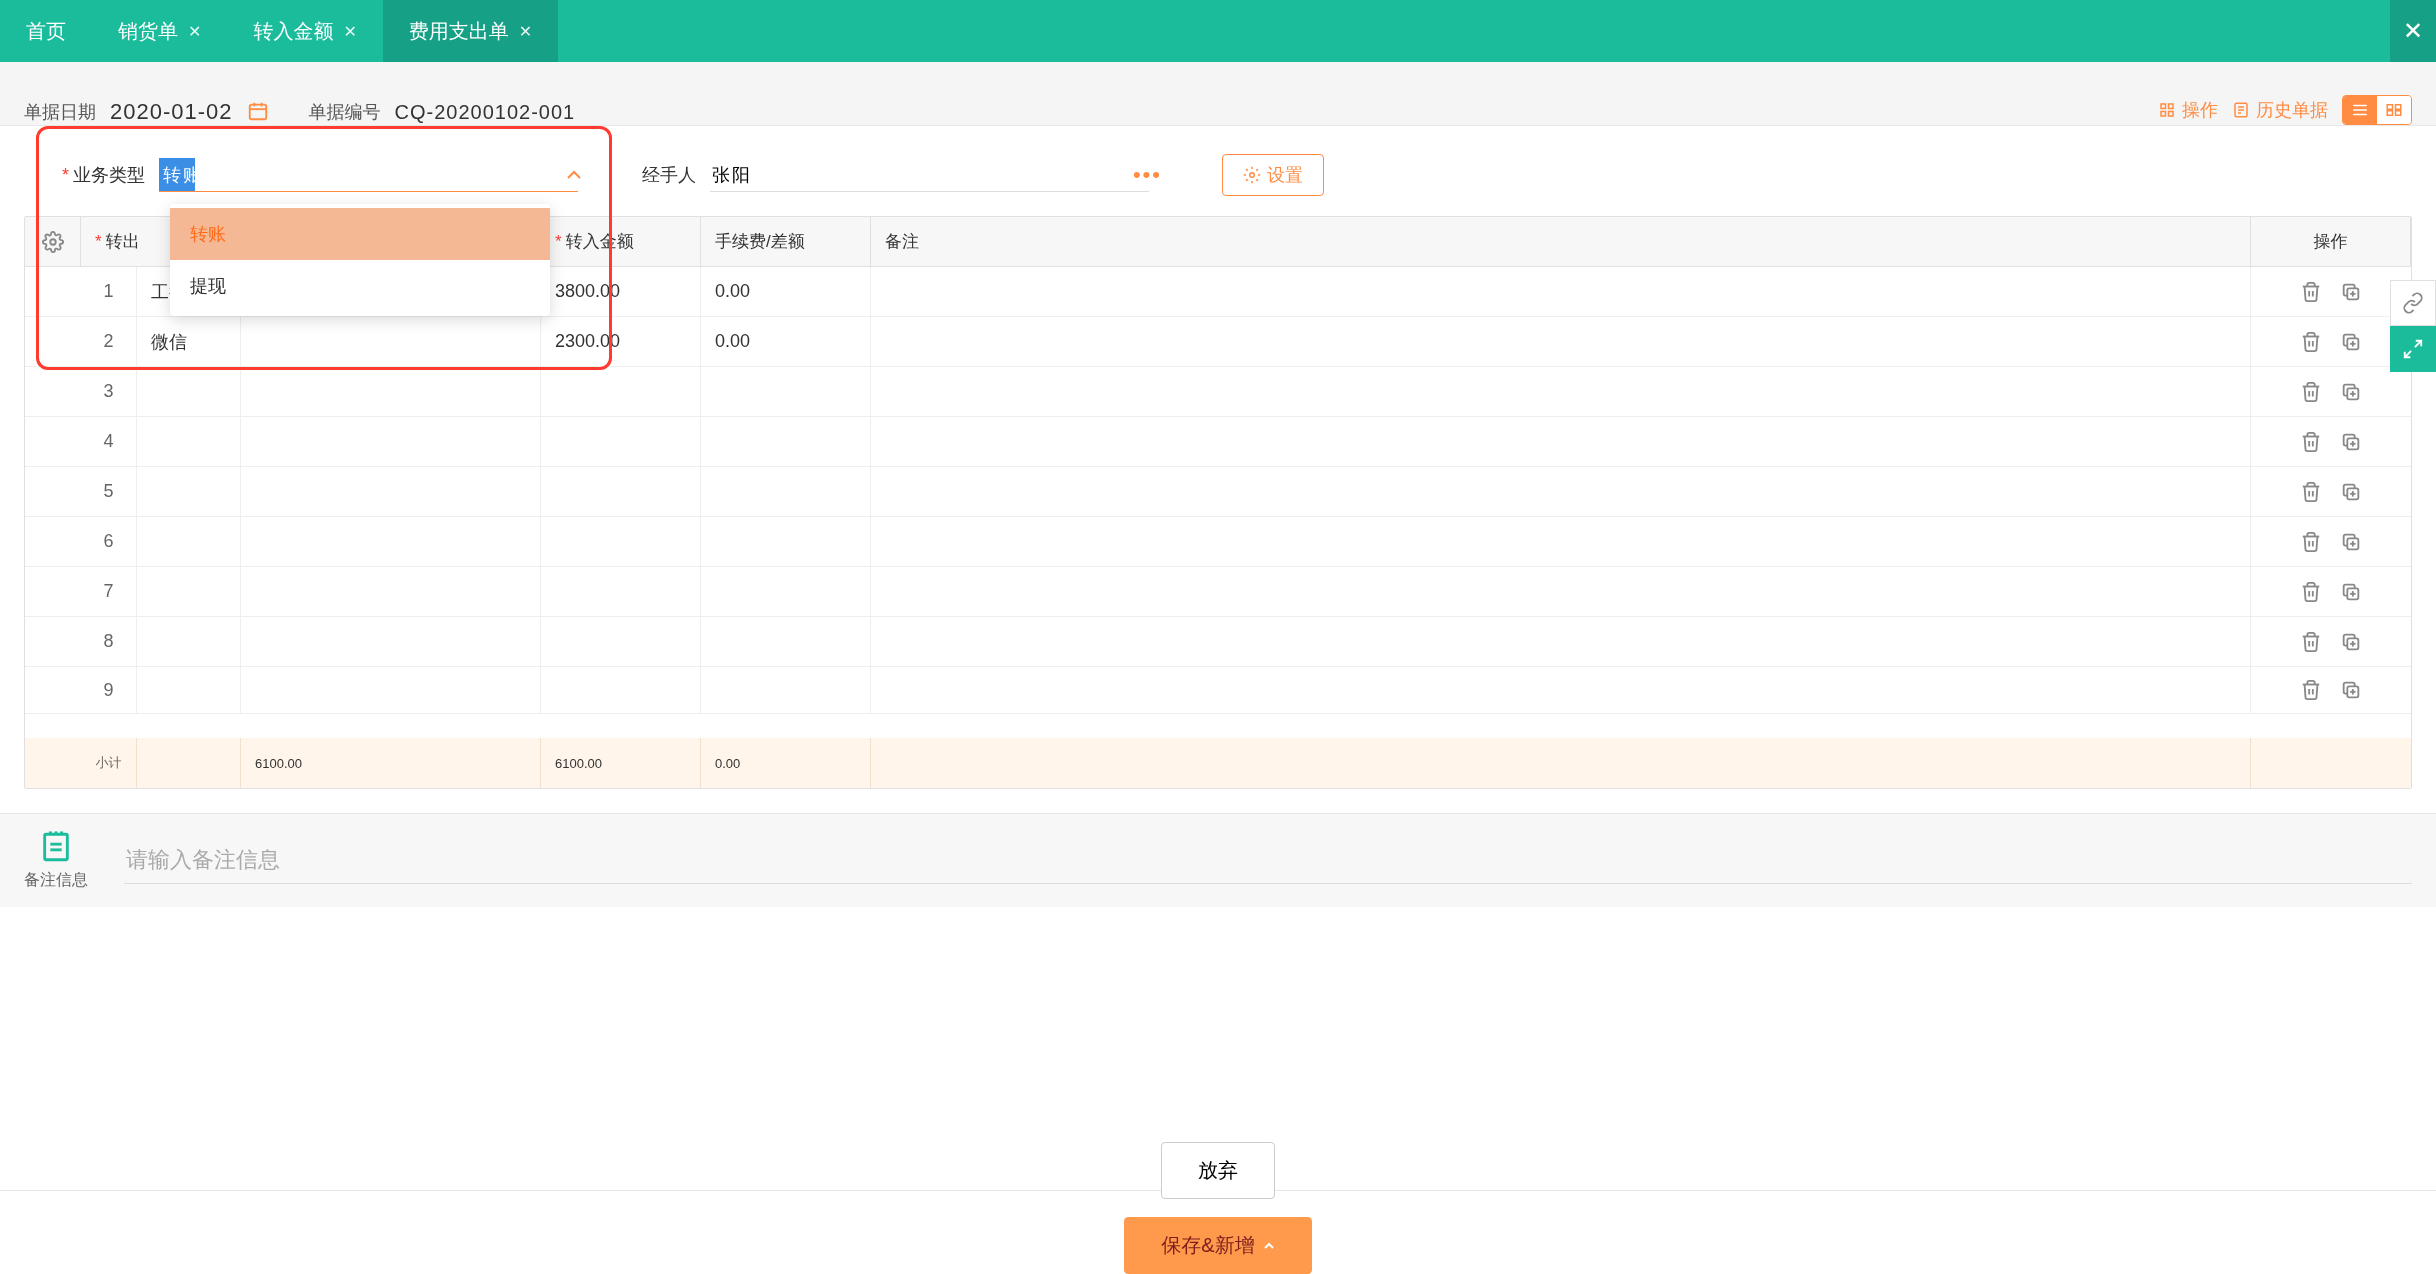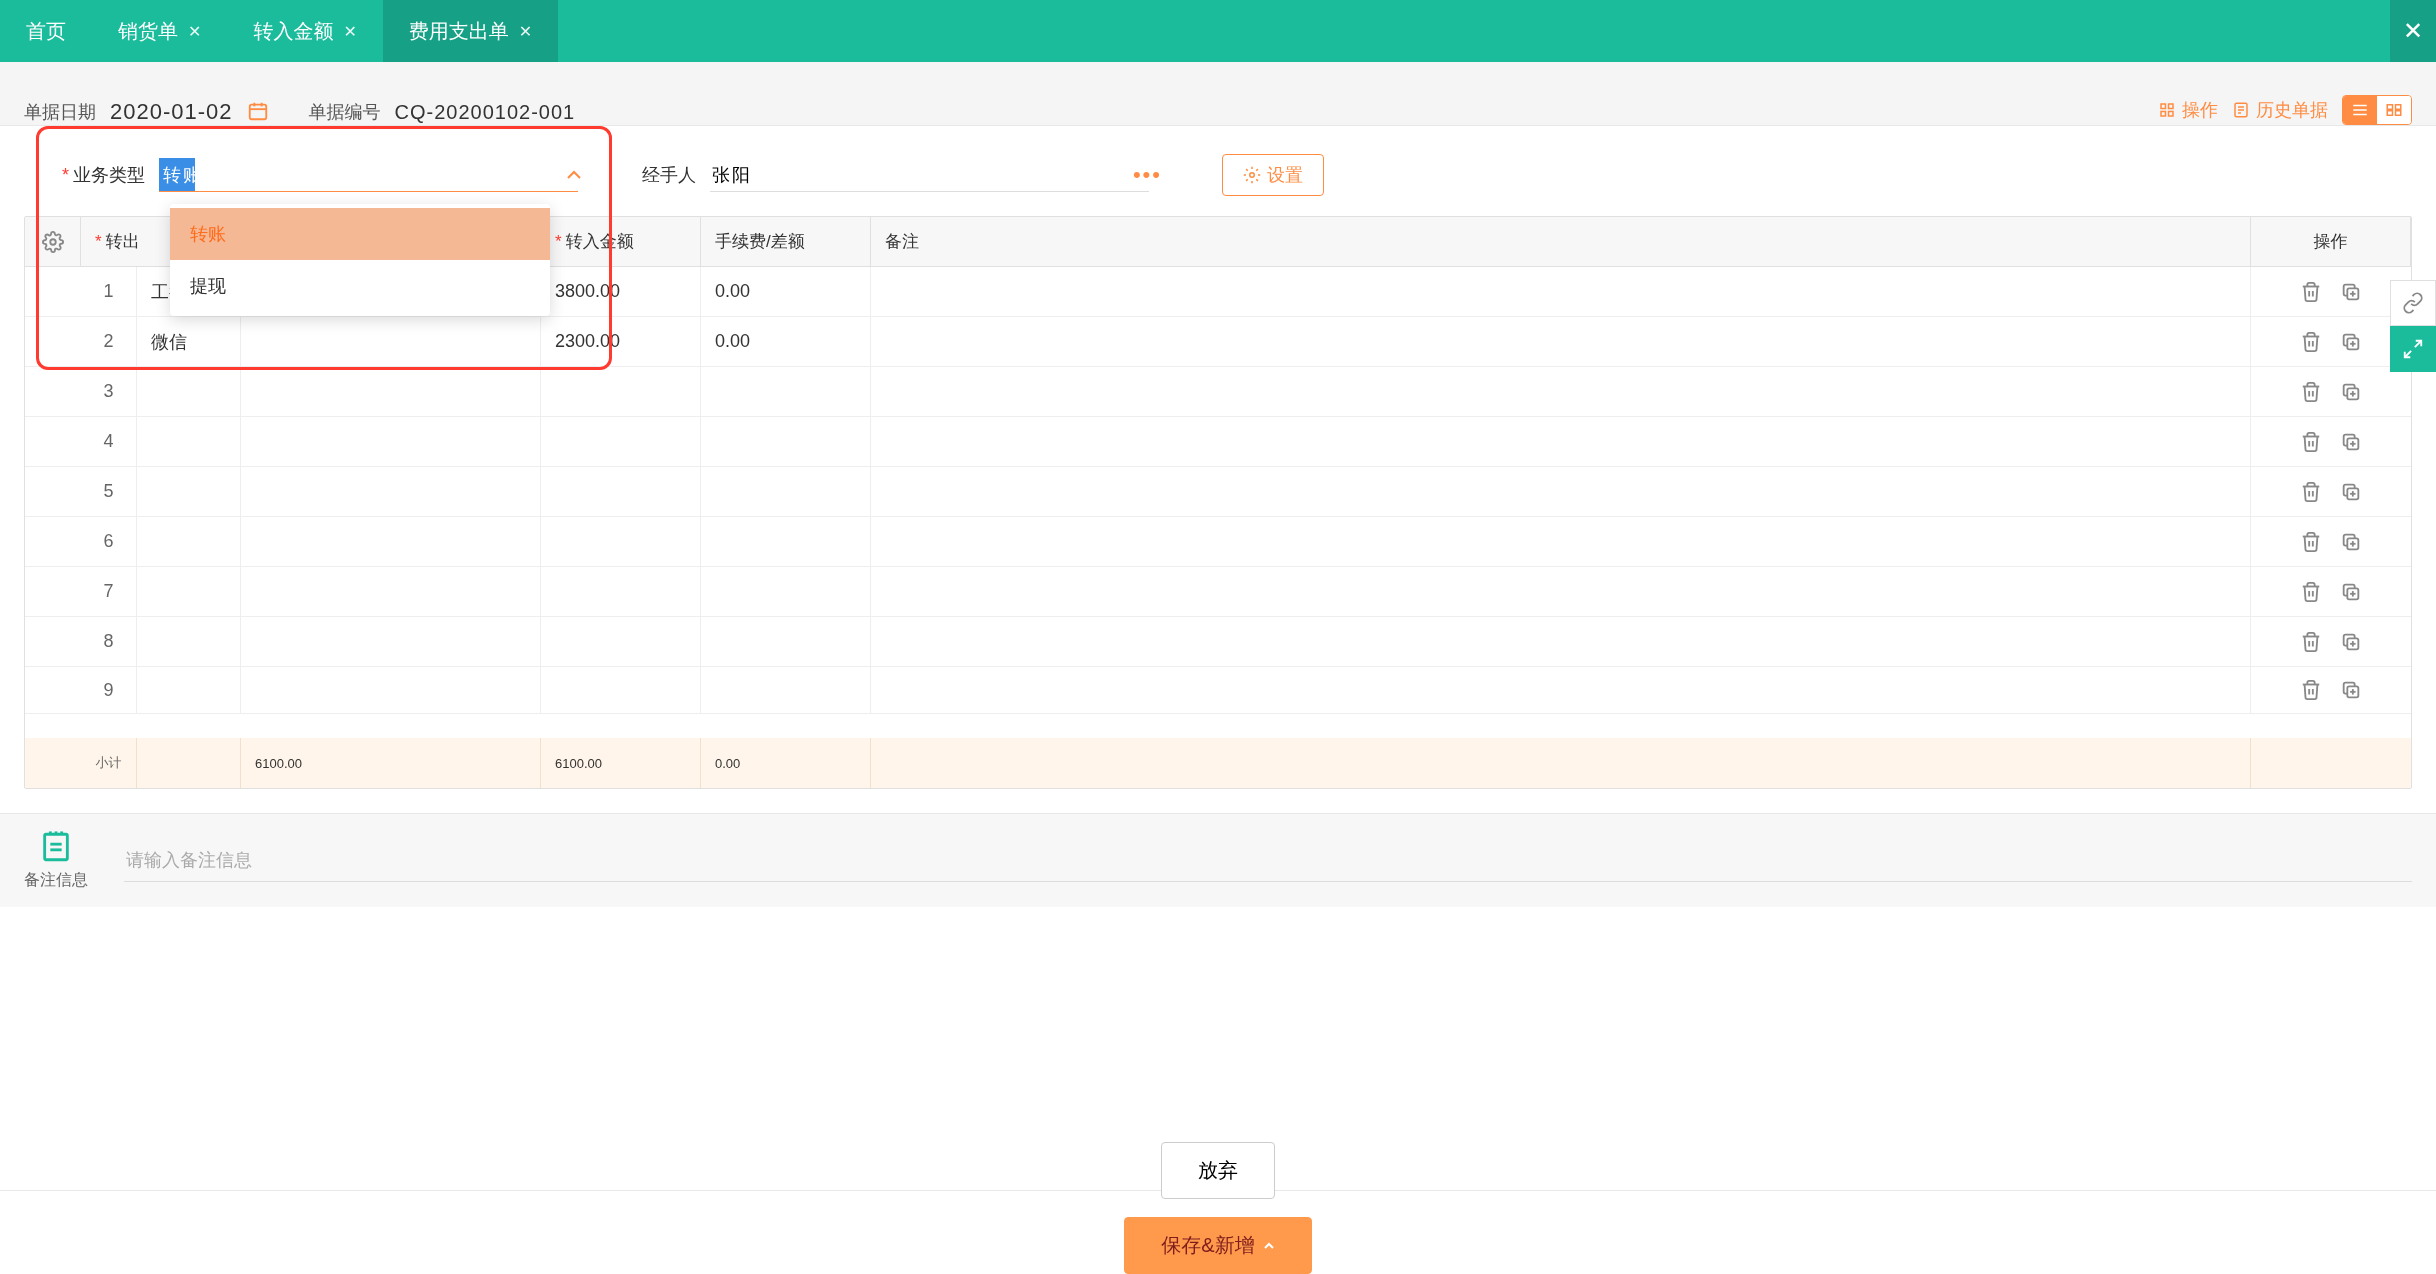--- a/index.html
+++ b/index.html
@@ -63,21 +63,21 @@
 .col-in-amt { width: 160px; }
 .col-fee { width: 170px; }
 .col-remark { flex: 1; }
 .col-ops { width: 160px; justify-content: center; gap: 18px; border-right: none; }
 .gear-icon, .trash-icon, .dup-icon { width: 22px; height: 22px; color: #888; cursor: pointer; }
 
 
 .remarks-bar { background: #f7f7f7; margin: 24px -24px 0 -24px; padding: 16px 24px; display: flex; align-items: center; gap: 36px; border-top: 1px solid #e8e8e8; }
 .remarks-icon-box { display: flex; flex-direction: column; align-items: center; gap: 6px; color: #1abc9c; }
 .remarks-icon-box span { color: #666; font-size: 16px; }
-.remarks-input { flex: 1; border: none; border-bottom: 1px solid #ddd; background: transparent; font-size: 18px; padding: 10px 2px; outline: none; color: #333; }
+.remarks-input { flex: 1; border: none; border-bottom: 1px solid #ddd; background: transparent; font-size: 22px; padding: 10px 2px; outline: none; color: #333; }
 .remarks-input::placeholder { color: #aaa; }
 
 
 .footer { position: absolute; bottom: 0; left: 0; right: 0; height: 84px; border-top: 1px solid #e8e8e8; display: flex; align-items: center; justify-content: flex-end; padding: 0 28px; gap: 18px; background: #fff; flex-direction: column; }
 .btn { padding: 14px 36px; font-size: 20px; border-radius: 4px; cursor: pointer; border: 1px solid #ccc; background: #fff; }
 .btn-primary { background: #ff9a4d; border-color: #ff9a4d; color: #7f1d1d; display: flex; align-items: center; gap: 8px; }
 
 
 .right-rail { position: absolute; right: 0; top: 280px; display: flex; flex-direction: column; }
 .rail-btn { width: 46px; height: 46px; display: flex; align-items: center; justify-content: center; border: 1px solid #e0e0e0; background: #fff; cursor: pointer; }

